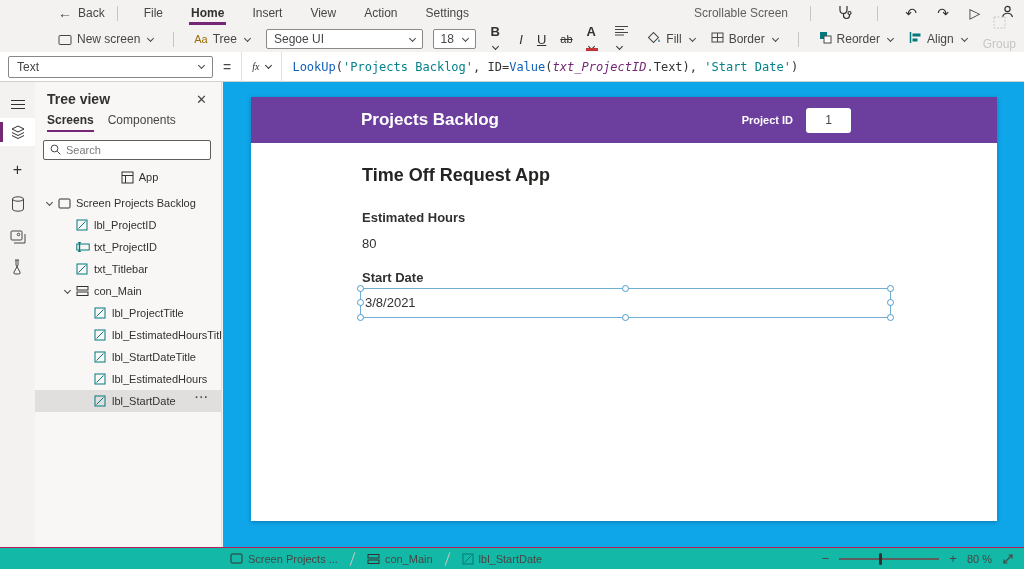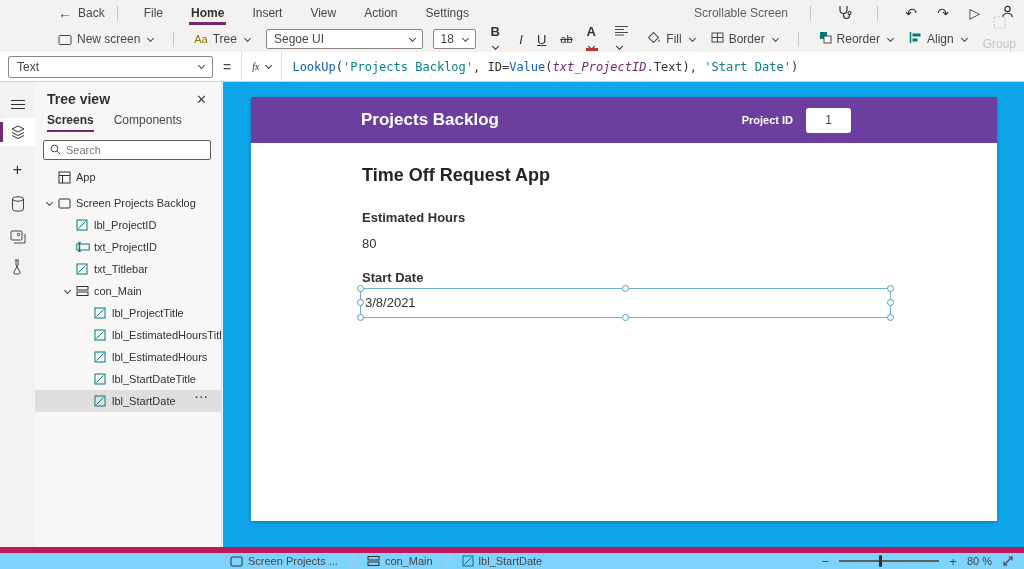--- a/index.html
+++ b/index.html
@@ -55,31 +55,31 @@
   .rail-item { position:absolute; left:0; width:35px; height:28px; display:flex; align-items:center; justify-content:center; cursor:pointer; color:#323130; }
   .rail-item.selected { background:#fff; }
   .rail-item.selected::before { content:""; position:absolute; left:0; top:4px; bottom:4px; width:3px; background:#742774; }
   .ham { width:14px; border-top:1px solid #323130; box-shadow:0 4px 0 #323130, 0 8px 0 #323130; height:1px; margin-bottom:8px; }
 
   
   .treepanel { position:absolute; top:82px; left:35px; width:187px; bottom:22px; background:#f8f7f6; border-right:1px solid #e1dfdd; }
   .tp-head { display:flex; align-items:center; justify-content:space-between; padding:9px 10px 4px 12px;gap:13px; }
   .tp-title { font-size:14px; font-weight:bold; color:#323130; }
   .tp-close { font-size:13px; color:#484644; cursor:pointer; padding:0 4px; }
-  .tp-tabs { display:flex; gap:20px; padding:2px 0 0 12px; font-size:12px; color:#484644; }
+  .tp-tabs { display:flex; gap:14px; padding:2px 0 0 12px; font-size:12px; color:#484644; }
   .tp-tab { padding-bottom:5px; cursor:pointer; position:relative; }
   .tp-tab.active { font-weight:bold; color:#323130; }
   .tp-tab.active::after { content:""; position:absolute; left:0; right:0; bottom:0; height:2px; background:#742774; }
   .searchbox { margin:8px 10px 6px 8px; height:20px; background:#fff; border:1px solid #605e5c; border-radius:2px;
     display:flex; align-items:center; padding:0 6px; gap:5px; }
   .searchbox input { border:none; outline:none; flex:1; font-size:11px; font-family:inherit; color:#323130; background:transparent; }
   .searchbox input::placeholder { color:#7a7a7a; }
   .tree-items { margin-top:6px; }
   .tree-row { height:22px; display:flex; align-items:center; gap:0; font-size:11px; color:#323130; cursor:pointer; position:relative; }
-  .tree-row.app-row { margin-bottom:4px; }
+  .tree-row.app-row { margin-bottom:4px;justify-content:center; }
   .tree-row.selected { background:#e1dfdd; }
   .tchev { width:5px; height:5px; border-right:1px solid #484644; border-bottom:1px solid #484644;
     transform:rotate(45deg); margin:0 6px 2px 2px; flex:none; }
   .tchev-sp { width:13px; flex:none; }
   .ticon { width:18px; flex:none; display:flex; align-items:center; }
   .tlabel { white-space:nowrap; overflow:hidden; }
   .tmore { position:absolute; right:12px; top:1px; letter-spacing:1px; color:#484644; font-weight:bold; }
 
   
   .canvas-wrap { position:absolute; top:82px; left:223px; right:0; bottom:22px; background:#0ea5e9; }
@@ -91,21 +91,21 @@
   .pid-box { width:45px; height:25px; background:#fff; border-radius:3px; display:flex; align-items:center; justify-content:center;
     font-size:12px; color:#484644; }
   .app-title { position:absolute; left:111px; top:68px; font-size:18px; font-weight:bold; color:#252423; }
   .fld-label { position:absolute; left:111px; font-size:13px; font-weight:bold; color:#323130; }
   .fld-value { position:absolute; left:111px; font-size:13px; color:#323130; }
   .sel-box { position:absolute; left:109px; top:191px; width:531px; height:30px; border:1px solid #71afd2; }
   .sel-box .val { position:absolute; left:4px; top:6px; font-size:13px; color:#323130; }
   .handle { position:absolute; width:7px; height:7px; background:#fff; border:1px solid #4f9dcb; border-radius:50%; }
 
   
-  .statusbar { position:absolute; left:0; right:0; bottom:0; height:22px; background:#7dd3fc; border-top:6px solid #be185d;
+  .statusbar { position:absolute; left:0; right:0; bottom:0; height:22px; background:#14b8a6; border-top:1px solid #be185d;
     display:flex; align-items:center; font-size:11px; color:#484644; }
   .crumbs { display:flex; align-items:center; margin-left:230px; }
   .crumb { display:flex; align-items:center; gap:5px; cursor:pointer; }
   .crumb-sep { width:1px; height:14px; background:#c8c6c4; transform:rotate(20deg); margin:0 14px; }
   .zoom-cluster { position:absolute; right:10px; display:flex; align-items:center; gap:10px; color:#484644; }
   .zslider { position:relative; width:100px; height:12px; cursor:pointer; }
   .ztrack { position:absolute; top:5px; left:0; right:0; height:2px; background:#605e5c; }
   .zknob { position:absolute; top:0; left:40%; width:3px; height:12px; background:#323130; border-radius:2px; }
   .zbtn { font-size:13px; cursor:pointer; }
   .zfit svg { display:block; }
@@ -383,31 +383,31 @@
           <span class="tlabel">lbl_EstimatedHoursTitle</span>
         </div>
         <div class="tree-row" style="padding-left: 46px;">
           <span class="tchev-sp"></span>
           <span class="ticon">
             <svg width="12" height="12" viewBox="0 0 12 12" fill="none" stroke="#03787c">
               <rect x="1" y="1" width="10" height="10"></rect>
               <line x1="2.5" y1="9.5" x2="9.5" y2="2.5"></line>
             </svg>
           </span>
+          <span class="tlabel">lbl_StartDateTitle</span>
+        </div>
+        <div class="tree-row" style="padding-left: 46px;">
+          <span class="tchev-sp"></span>
+          <span class="ticon">
+            <svg width="12" height="12" viewBox="0 0 12 12" fill="none" stroke="#03787c">
+              <rect x="1" y="1" width="10" height="10"></rect>
+              <line x1="2.5" y1="9.5" x2="9.5" y2="2.5"></line>
+            </svg>
+          </span>
           <span class="tlabel">lbl_EstimatedHours</span>
-        </div>
-        <div class="tree-row" style="padding-left: 46px;">
-          <span class="tchev-sp"></span>
-          <span class="ticon">
-            <svg width="12" height="12" viewBox="0 0 12 12" fill="none" stroke="#03787c">
-              <rect x="1" y="1" width="10" height="10"></rect>
-              <line x1="2.5" y1="9.5" x2="9.5" y2="2.5"></line>
-            </svg>
-          </span>
-          <span class="tlabel">lbl_StartDateTitle</span>
         </div>
         <div class="tree-row selected" style="padding-left: 46px;">
           <span class="tchev-sp"></span>
           <span class="ticon">
             <svg width="12" height="12" viewBox="0 0 12 12" fill="none" stroke="#03787c">
               <rect x="1" y="1" width="10" height="10"></rect>
               <line x1="2.5" y1="9.5" x2="9.5" y2="2.5"></line>
             </svg>
           </span>
           <span class="tlabel">lbl_StartDate</span>

